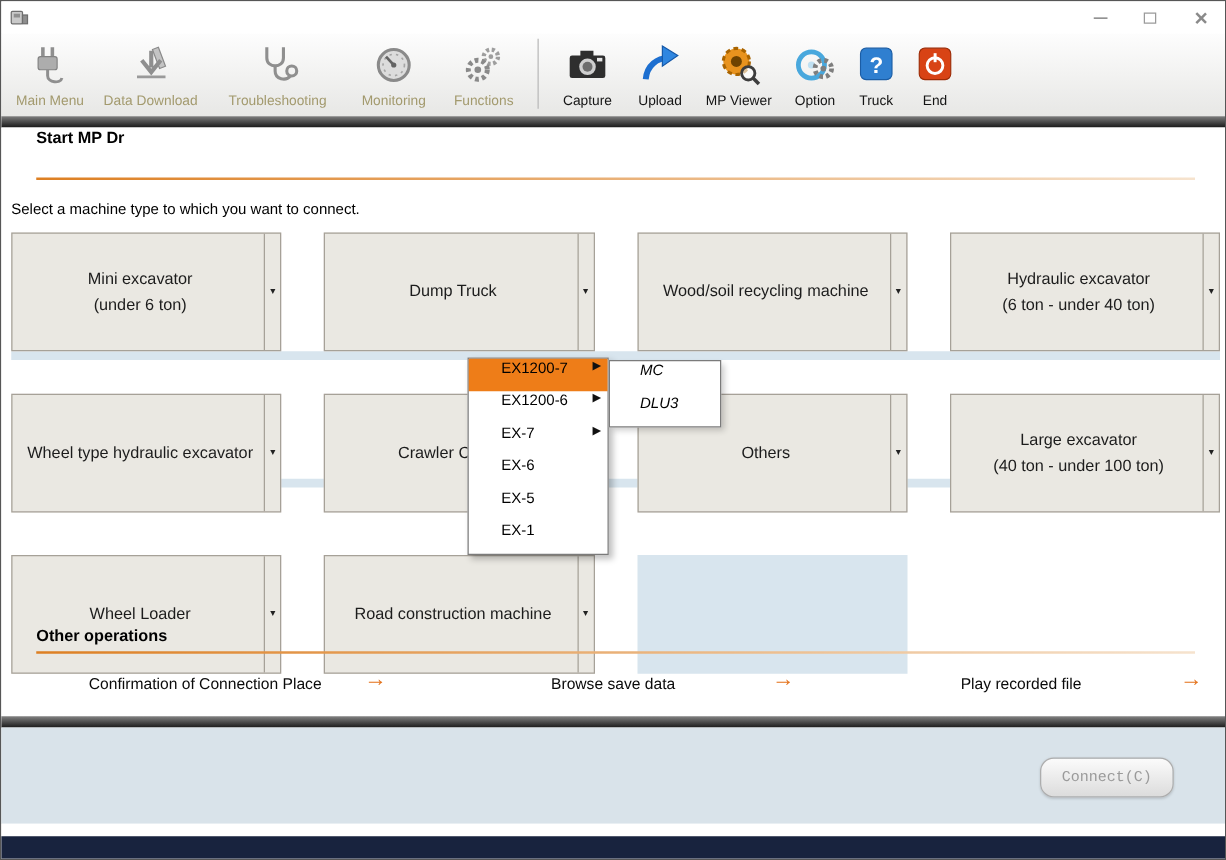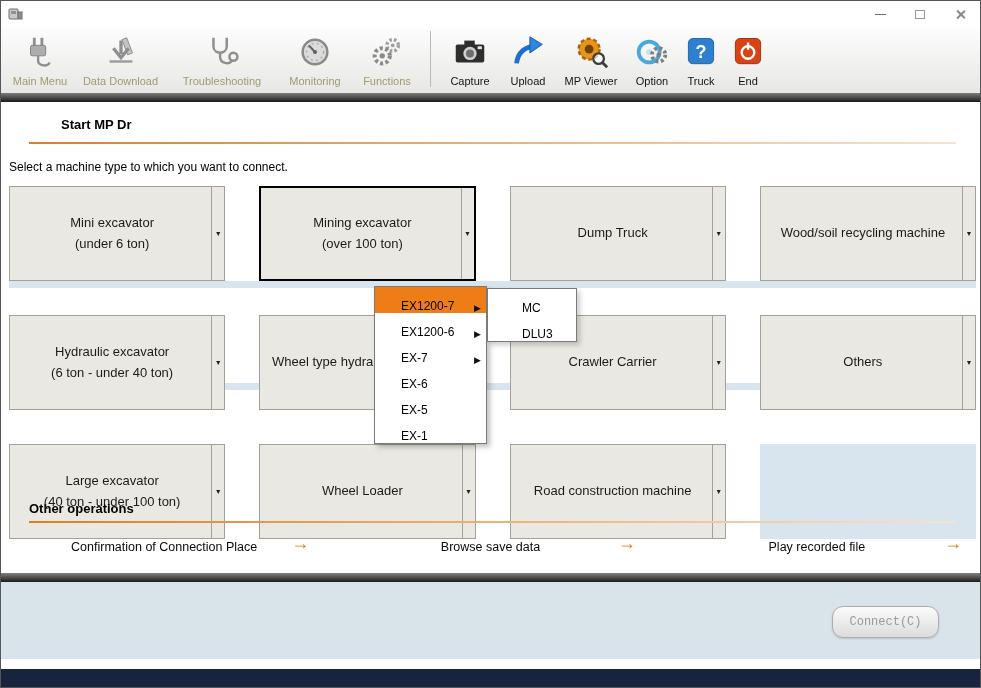--- a/index.html
+++ b/index.html
@@ -35,21 +35,21 @@
   .w-monitor{width:78px}.w-func{width:66px}.w-capture{width:58px}
   .w-upload{width:58px}.w-viewer{width:68px}.w-option{width:54px}
   .w-help{width:44px}.w-end{width:50px}
   .tsep { width:1px; height:56px; background:#b9b9b9; margin:2px 10px 0 10px; }
   .toolbar-strip { position:absolute; top:92px; left:0; right:0; height:9px;
                    background:linear-gradient(#7d7d7d,#191919); }
 
   
   .content { position:absolute; top:101px; left:0; right:0; height:471px; background:#fff; }
   .heading { position:absolute; left:28px; font-size:13px; font-weight:bold; color:#000; }
-  .h1 { top:15px;margin-left:32px; }
+  .h1 { top:0; }
   .h2 { top:399px; }
   .rule { position:absolute; left:28px; right:24px; height:2px;
           background:linear-gradient(to right,#dd7f22,#f6e3ce); }
   .r1 { top:40px; }
   .r2 { top:419px; }
   .instruction { position:absolute; top:58px; left:8px; font-size:12px; color:#000; }
 
   .band { position:absolute; left:8px; width:967px; height:7px; background:#d8e5ee; }
   .band1 { top:179px; } .band2 { top:281px; }
 
@@ -62,27 +62,27 @@
   .mbtn.selected { border:2px solid #000; }
   .mbtn-label { white-space:pre-line; line-height:1.55; padding:0 18px 0 8px; }
   .dd { position:absolute; top:0; right:0; bottom:0; width:13px;
         border-left:1px solid #a6a198; display:flex; align-items:center;
         justify-content:center; font-size:7px; color:#222; }
   .cell-empty { background:#d8e5ee; }
 
   
   .menu { position:absolute; top:184px; left:373px; width:113px; background:#fff;
           border:1px solid #7b7b7b; box-shadow:3px 3px 5px rgba(0,0,0,.25); z-index:5; }
-  .menu-item { position:relative; height:26px; display:flex; align-items:flex-end;
+  .menu-item { position:relative; height:26px; display:flex; align-items:flex-start;
                padding-left:26px; font-size:12px; color:#000; cursor:default; }
   .menu-item.highlight { background:#ee7d18; }
   .m-arr { position:absolute; right:5px; font-size:9px; color:#111; }
   .submenu { position:absolute; top:186px; left:486px; width:90px; background:#fff;
              border:1px solid #7b7b7b; box-shadow:3px 3px 5px rgba(0,0,0,.2); z-index:6; }
-  .submenu .menu-item { padding-left:34px; }
+  .submenu .menu-item { padding-left:24px;font-style:italic; }
 
   
   .links { position:absolute; top:428px; left:0; right:0; height:34px; display:flex; }
   .link-col { flex:1; position:relative; display:flex; align-items:center;
               justify-content:center; cursor:pointer; }
   .link-label { font-size:12.5px; color:#0a0a0a; }
   .link-arrow { position:absolute; right:18px; top:3px; font-size:18px;
                 font-weight:bold; color:#e4731c; }
 
   
@@ -261,25 +261,20 @@
 
     <div class="band band1"></div>
     <div class="band band2"></div>
 
     <div class="grid">
       <div class="mbtn">
         <span class="mbtn-label">Mini excavator
 (under 6 ton)</span>
         <span class="dd">▼</span>
       </div>
-      <div class="mbtn selected">
-        <span class="mbtn-label">Mining excavator
-(over 100 ton)</span>
-        <span class="dd">▼</span>
-      </div>
       <div class="mbtn">
         <span class="mbtn-label">Dump Truck</span>
         <span class="dd">▼</span>
       </div>
       <div class="mbtn">
         <span class="mbtn-label">Wood/soil recycling machine</span>
         <span class="dd">▼</span>
       </div>
 
       <div class="mbtn">

